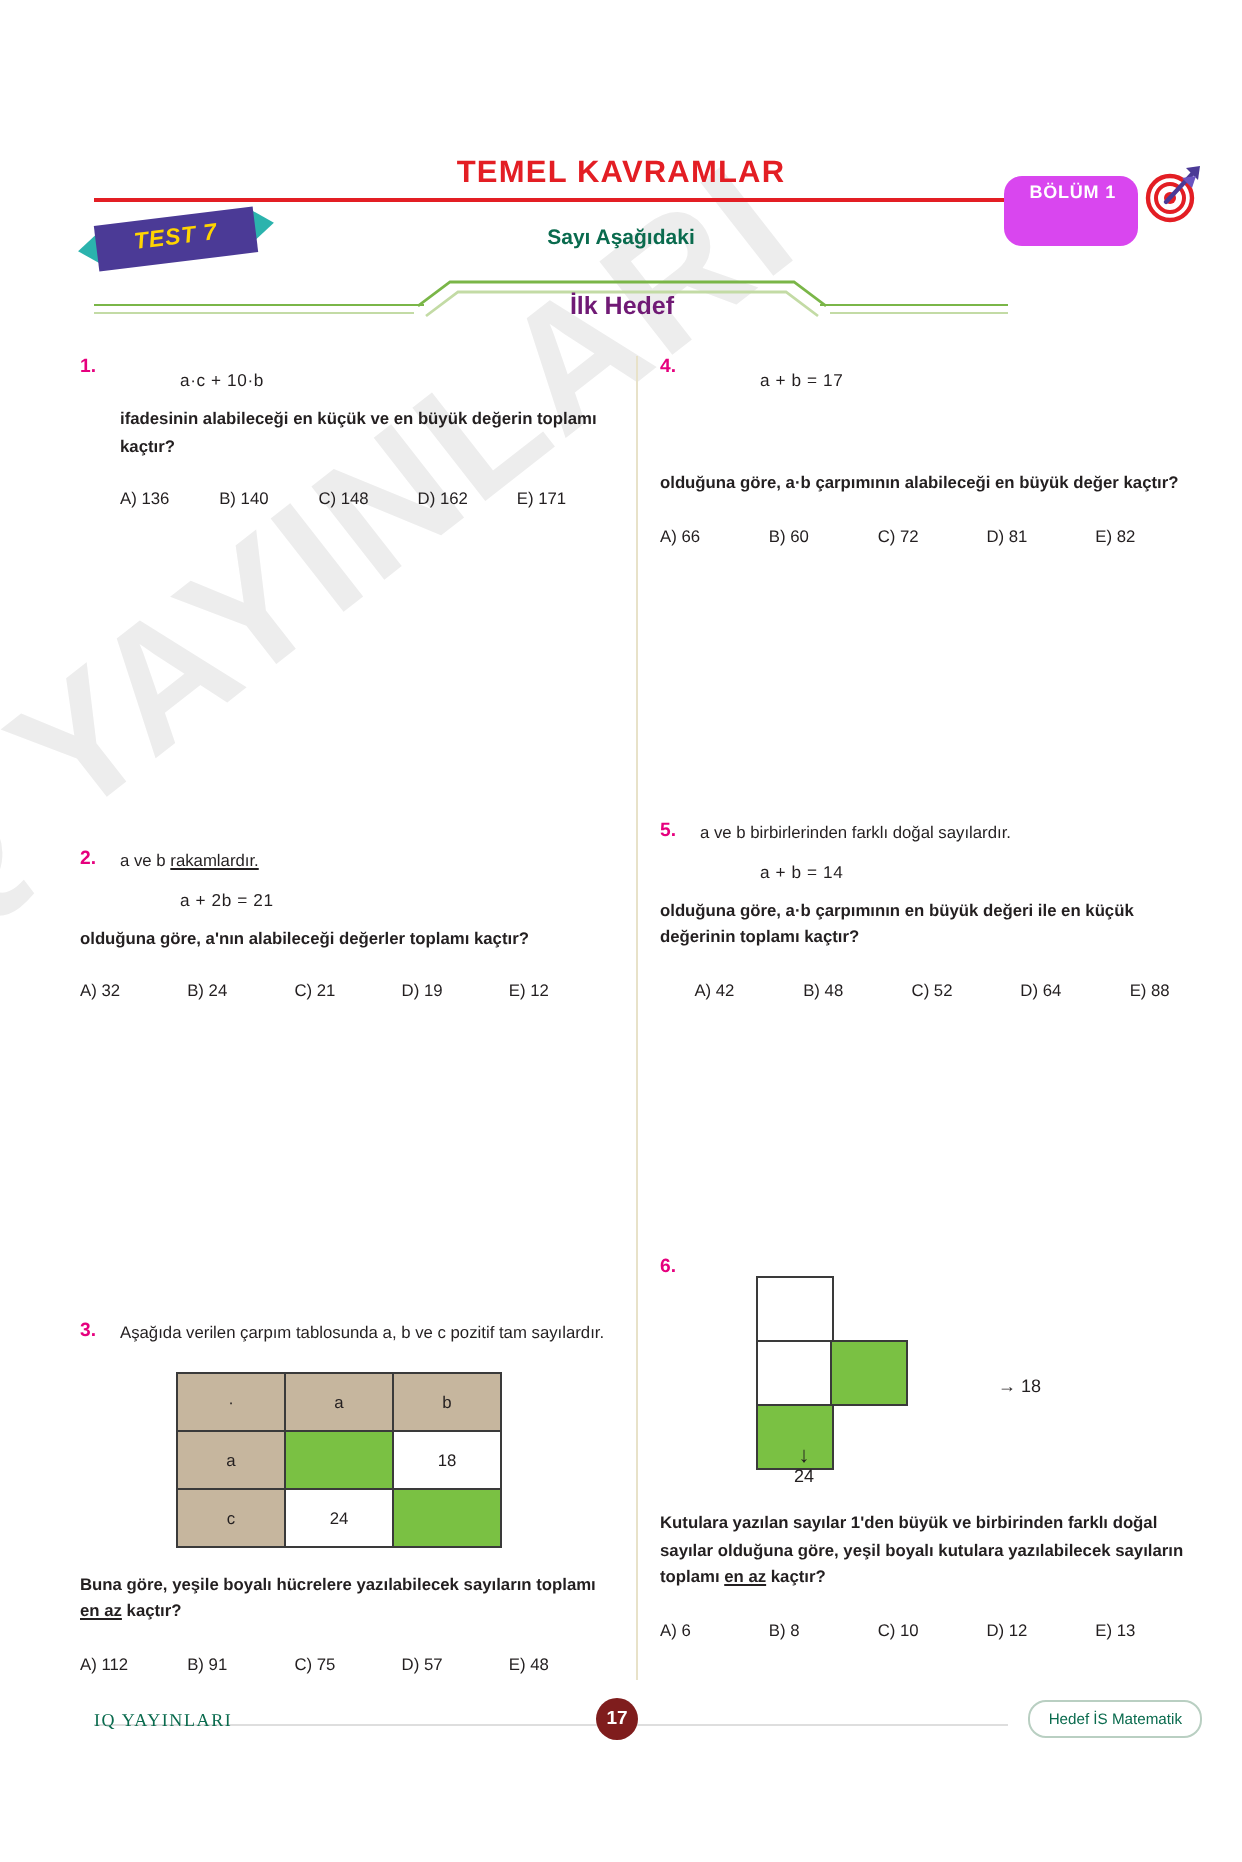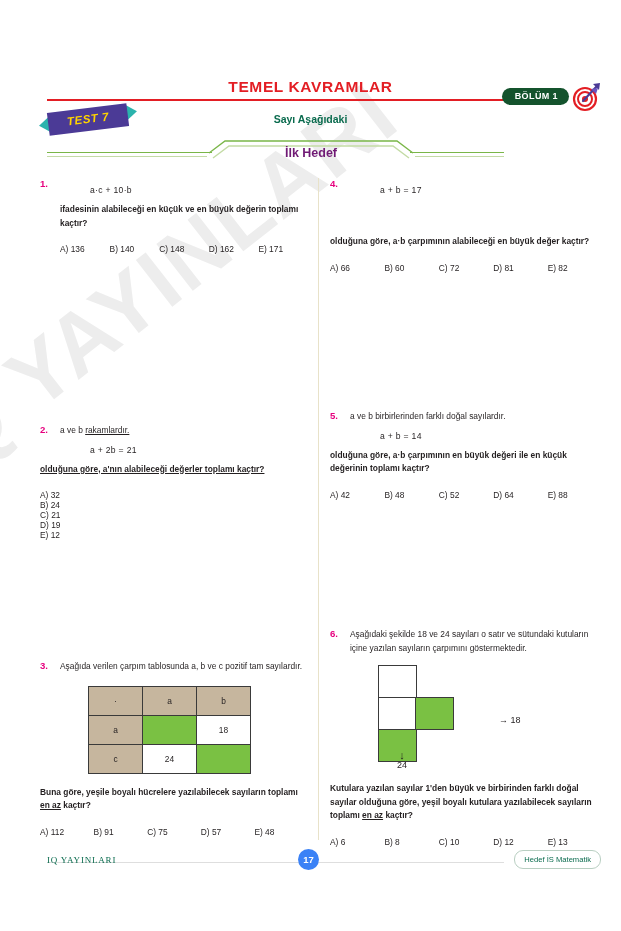--- a/index.html
+++ b/index.html
@@ -73,23 +73,23 @@
     color: #0a6b4e;
     font-size: 10.5px;
     font-weight: bold;
   }
 
   
   .bolum-badge {
     position: absolute;
     right: 52px;
     top: 88px;
-    height: 17px;
+    height: 35px;
     padding: 0 11px 0 13px;
-    background: #14532d;
+    background: #d946ef;
     border-radius: 9px;
     color: #ffffff;
     font-size: 9px;
     font-weight: bold;
     letter-spacing: 0.4px;
     line-height: 17px;
     white-space: nowrap;
   }
   .target-icon {
     position: absolute;
@@ -318,21 +318,21 @@
     font-family: "Liberation Serif", serif;
     font-size: 9px;
     color: #0a6b4e;
     letter-spacing: 0.8px;
   }
   .page-badge {
     position: absolute;
     left: 298px; top: -3px;
     width: 21px; height: 21px;
     border-radius: 50%;
-    background: #3b82f6;
+    background: #7f1d1d;
     color: #ffffff;
     font-size: 9.5px;
     font-weight: bold;
     text-align: center;
     line-height: 21px;
   }
   .book-tag {
     position: absolute;
     right: 20px; top: -2px;
     height: 17px;
@@ -408,22 +408,22 @@
         </div>
       </div>
     </div>
 
     <div class="q" style="top:424px;">
       <div class="q-head">
         <div class="q-num">2.</div>
         <div class="q-body">
           <div class="q-line"><span>a ve b </span><span class="u">rakamlardır.</span></div>
           <div class="q-expr">a + 2b = 21</div>
-          <div class="q-ask" style="margin-left:-20px;text-decoration:underline;">olduğuna göre, a'nın alabileceği değerler toplamı kaçtır?</div>
-          <div class="q-opts" style="margin-left:-20px;flex-direction:column;">
+          <div class="q-ask" style="margin-left:-20px;">olduğuna göre, a'nın alabileceği değerler toplamı kaçtır?</div>
+          <div class="q-opts" style="margin-left:-20px;">
             <div class="q-opt">A) 32</div>
             <div class="q-opt">B) 24</div>
             <div class="q-opt">C) 21</div>
             <div class="q-opt">D) 19</div>
             <div class="q-opt">E) 12</div>
           </div>
         </div>
       </div>
     </div>
 
@@ -485,36 +485,35 @@
       </div>
     </div>
 
     <div class="q" style="top:410px;">
       <div class="q-head">
         <div class="q-num">5.</div>
         <div class="q-body">
           <div class="q-line">a ve b  birbirlerinden farklı doğal sayılardır.</div>
           <div class="q-expr">a + b = 14</div>
           <div class="q-ask" style="margin-left:-20px;">olduğuna göre,  a·b  çarpımının en büyük değeri ile en küçük değerinin toplamı kaçtır?</div>
-          <div class="q-opts" style="margin-left:-20px;">
+          <div class="q-opts" style="margin-left:-20px;text-align:center;">
             <div class="q-opt">A) 42</div>
             <div class="q-opt">B) 48</div>
             <div class="q-opt">C) 52</div>
             <div class="q-opt">D) 64</div>
             <div class="q-opt">E) 88</div>
           </div>
         </div>
       </div>
     </div>
 
     <div class="q" style="top:628px;">
       <div class="q-head">
         <div class="q-num">6.</div>
         <div class="q-body">
-          <div class="q-line">Aşağıdaki şekilde 18 ve 24 sayıları o satır ve sütundaki kutuların içine yazılan sayıların çarpımını göstermektedir.</div>
 
           <div class="fig6">
             <div class="fbox white" style="left:0px;  top:0px;"></div>
             <div class="fbox white" style="left:0px;  top:32px;"></div>
             <div class="fbox green" style="left:37px; top:32px;"></div>
             <div class="fbox green" style="left:0px;  top:64px;"></div>
             <div class="fig-arrow-r"><span>→</span> <span>18</span></div>
             <div class="fig-arrow-d"><span class="ar">↓</span><span>24</span></div>
           </div>
 

